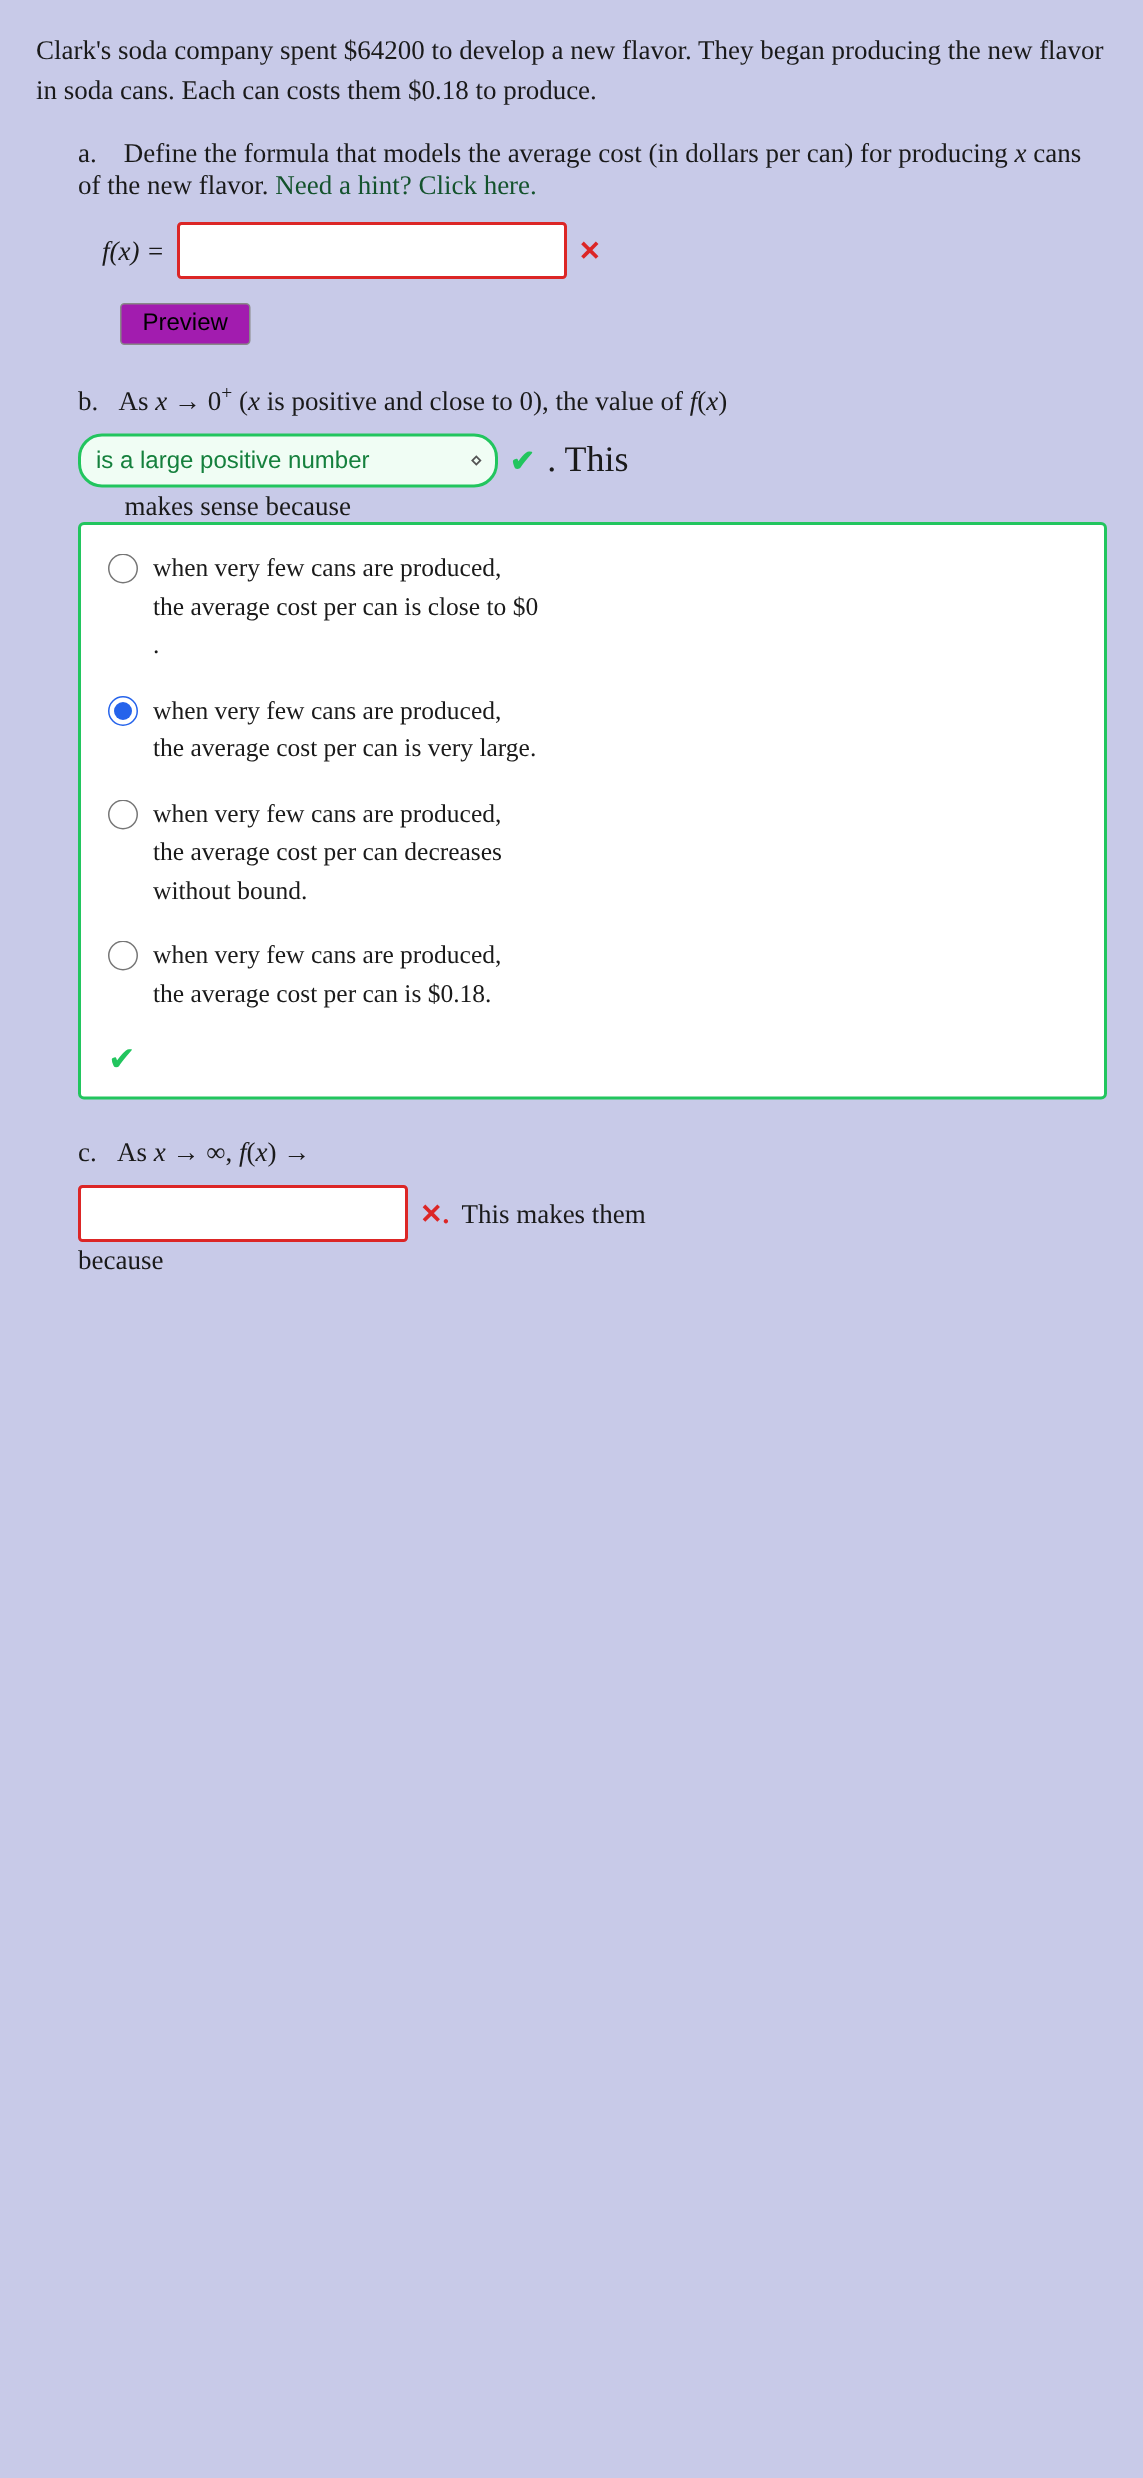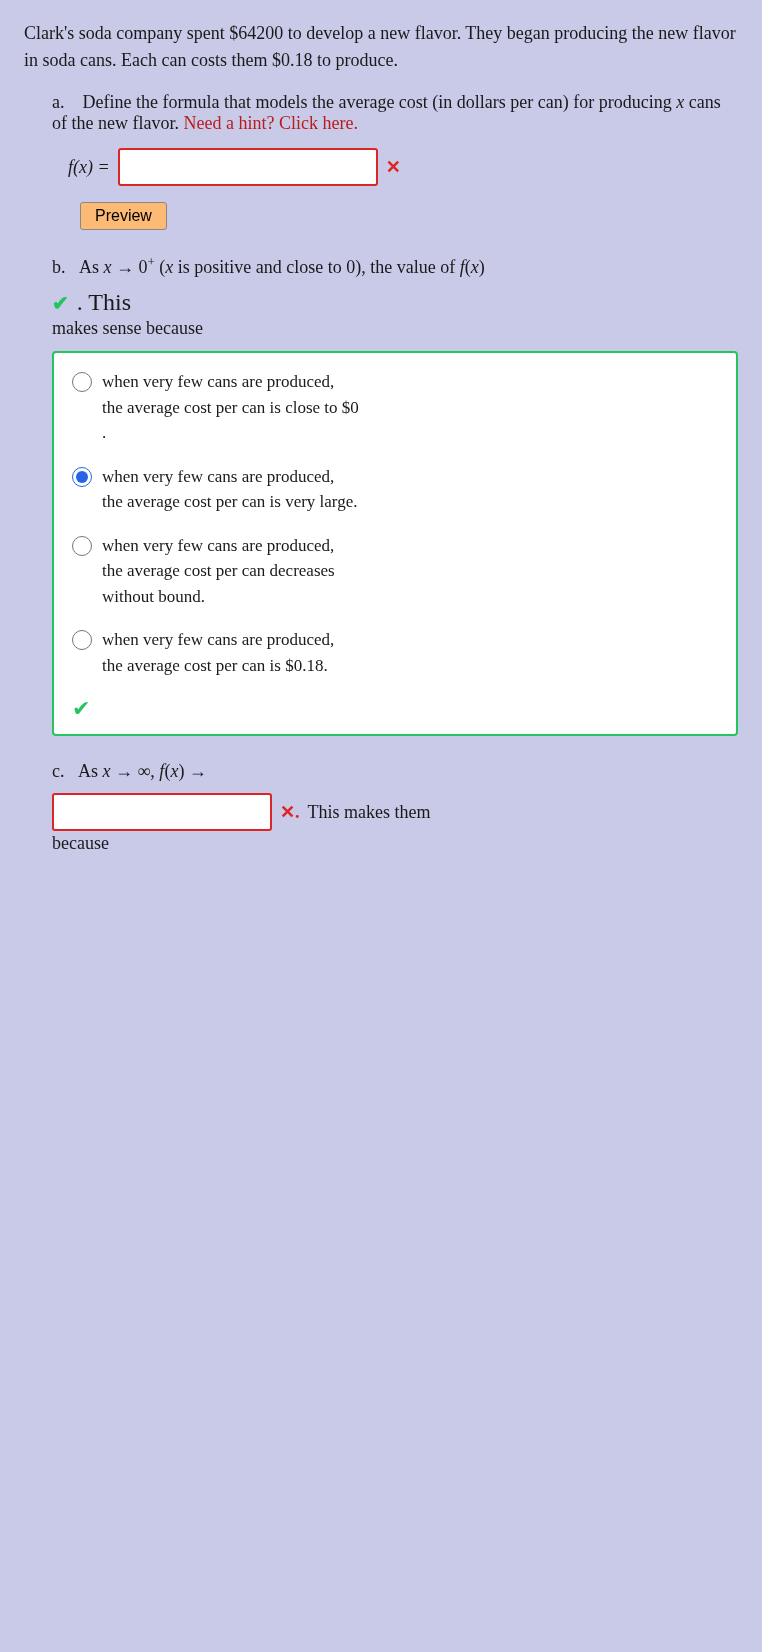--- a/index.html
+++ b/index.html
@@ -21,21 +21,21 @@
 
     .part {
       margin-bottom: 22px;
     }
 
     .part-indent {
       margin-left: 28px;
     }
 
     .hint-link {
-      color: #b91c1c;
+      color: #14532d;
       text-decoration: none;
     }
 
     .formula-row {
       display: flex;
       align-items: center;
       gap: 8px;
       margin-top: 14px;
       margin-left: 44px;
     }
@@ -60,21 +60,21 @@
       color: #dc2626;
       font-size: 18px;
       font-weight: bold;
     }
 
     .preview-btn {
       display: inline-block;
       margin-top: 8px;
       margin-left: 28px;
       border: 1px solid #888;
-      background: #fdba74;
+      background: #a21caf;
       padding: 4px 14px;
       font-size: 16px;
       cursor: pointer;
       border-radius: 3px;
     }
 
     .part-b-text {
       line-height: 1.5;
     }
 
@@ -123,21 +123,20 @@
     }
 
     .this-makes-sense {
       font-size: 24px;
     }
 
     .radio-box {
       border: 2px solid #22c55e;
       border-radius: 4px;
       background: white;
-      margin-top: 12px;
       padding: 16px 36px 12px 18px;
     }
 
     .radio-item {
       display: flex;
       align-items: flex-start;
       gap: 10px;
       margin-bottom: 18px;
       line-height: 1.5;
     }
@@ -228,24 +227,32 @@
 
   <div class="part">
     <div class="part-indent">
       <div class="part-b-text">
         <span>b.</span>
         &nbsp;&nbsp;As <span class="inline-math">x</span> → 0<sup>+</sup> (<span class="inline-math">x</span> is positive and close to 0),
         the value of <span class="inline-math">f</span>(<span class="inline-math">x</span>)
       </div>
 
       <div class="dropdown-row">
+        <div class="select-wrapper">
+          <select class="answer-select">
+            <option selected="">is a large positive number</option>
+            <option>is close to 0</option>
+            <option>is close to 0.18</option>
+            <option>decreases without bound</option>
+          </select>
+        </div>
         <span class="check-icon">✔</span>
         <span class="this-makes-sense">. This</span>
       </div>
-      <div style="margin-top:2px;">
+      <div style="margin-top:2px;margin-left:31px;">
         makes sense because
       </div>
 
       <div class="radio-box">
 
         <div class="radio-item">
           <input type="radio" class="radio-input" name="part_b_reason" id="r1" style="">
           <label class="radio-label" for="r1">
             when very few cans are produced,<br>the average cost per can is close to $0<br>.
           </label>

